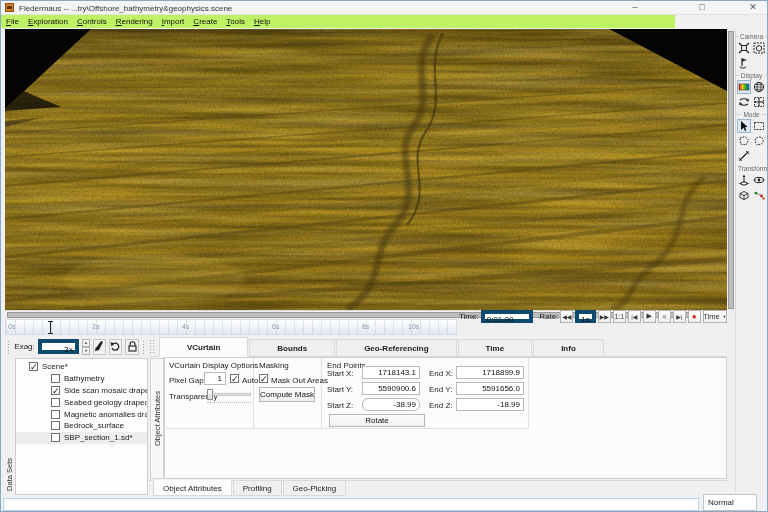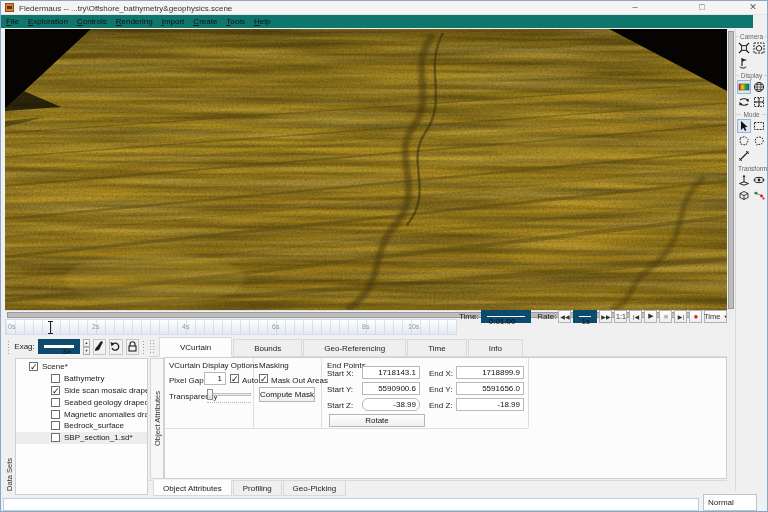--- a/index.html
+++ b/index.html
@@ -7,55 +7,55 @@
   .window{position:relative;width:768px;height:512px;background:#f0f0f0;border:1px solid #8aa8c6;
     font-family:"Liberation Sans",sans-serif;font-size:8px;color:#1a1a1a;overflow:hidden;-webkit-user-select:none;user-select:none;}
   .abs{position:absolute;}
   
   .titlebar{left:0;top:0;width:766px;height:14px;background:#f4f4f4;border-bottom:1px solid #e2e2e2;}
   .title-ico{left:4px;top:2px;width:9px;height:9px;background:#d9822b;border:1px solid #8a4f12;}
   .title-ico i{position:absolute;left:1px;top:2px;width:5px;height:3px;background:#5e3408;}
   .title-text{left:18px;top:3px;color:#333;white-space:nowrap;}
   .winbtn{top:0;width:28px;height:13px;text-align:center;line-height:13px;color:#555;font-size:9px;}
   
-  .menubar{left:0;top:14px;width:752px;height:13px;background:#0f766e;display:flex;align-items:center;padding-left:5px;}
+  .menubar{left:0;top:14px;width:674px;height:13px;background:#bef264;display:flex;align-items:center;padding-left:5px;}
   .menu-item{display:inline-block;padding:0 9px 0 0;color:#111;cursor:default;}
   .menu-item::first-letter{text-decoration:underline;}
   
   .viewport{left:4px;top:28px;width:722px;height:281px;background:#000;overflow:hidden;}
   
   .hscroll{left:4px;top:309px;width:722px;height:8px;background:#f1f1f1;border-top:1px solid #dcdcdc;}
   .hthumb{left:2px;top:1px;width:694px;height:6px;background:#bdbdbd;border:1px solid #9a9a9a;}
   .hend{left:712px;top:0px;width:10px;height:8px;background:#8f8f8f;}
   .vscroll{left:727px;top:28px;width:6px;height:290px;background:#ececec;}
   .vthumb{left:0px;top:2px;width:6px;height:278px;background:#bdbdbd;border:1px solid #9a9a9a;}
   
   .ruler{left:4px;top:318px;width:452px;height:16px;background:linear-gradient(#ffffff,#e2e9f3);
     border:1px solid #d4dce8;background-image:repeating-linear-gradient(90deg,rgba(170,185,205,.35) 0 1px,transparent 1px 9px),linear-gradient(#ffffff,#e2e9f3);}
   .tick{position:absolute;top:3px;color:#8d96a8;font-size:7px;}
   .cursorbeam{position:absolute;left:44px;top:1px;width:1px;height:13px;background:#222;}
   .cursorbeam::before,.cursorbeam::after{content:"";position:absolute;left:-2px;width:5px;height:1px;background:#222;}
   .cursorbeam::before{top:0;} .cursorbeam::after{bottom:0;}
   .timectl{left:458px;top:306px;width:268px;height:18px;display:flex;align-items:center;gap:2px;}
   .lab{color:#222;white-space:nowrap;}
-  .fld{background:#fff;border:6px solid #0c4a6e;height:13px;line-height:11px;padding:0 2px;color:#111;}
+  .fld{background:#fff;border:4px solid #0c4a6e;height:13px;line-height:11px;padding:0 2px;color:#111;}
   .tbtn{height:13px;min-width:13px;background:linear-gradient(#fdfdfd,#eeeeee);border:1px solid #b2b2b2;
     display:flex;align-items:center;justify-content:center;font-size:6px;color:#333;padding:0 1px;}
   .tbtn.dis{color:#b5b5b5;}
   .rec{color:#cc2a2a;font-size:8px;}
   
   .grip{width:5px;height:14px;background-image:radial-gradient(circle,#9a9a9a 34%,transparent 36%);background-size:3px 3px;}
   .exagrow{left:4px;top:335px;width:143px;height:21px;display:flex;align-items:center;gap:3px;padding:0 2px;}
   .spin{width:9px;height:15px;display:flex;flex-direction:column;}
   .spin span{flex:1;border:1px solid #b2b2b2;background:linear-gradient(#fdfdfd,#ececec);font-size:4px;line-height:6px;text-align:center;color:#444;}
   .toolbtn{width:15px;height:16px;background:#f2f2f2;border:1px solid #c6c6c6;display:flex;align-items:center;justify-content:center;}
   
   .tabstrip{left:148px;top:335px;width:578px;height:21px;display:flex;align-items:flex-end;border-bottom:1px solid #d9d9d9;}
   .tab{height:17px;background:#efefef;border:1px solid #d9d9d9;border-bottom:none;margin-right:1px;
-    display:flex;align-items:center;padding:0 20px;color:#222;}
+    display:flex;align-items:center;padding:0 27px;color:#222;font-weight:bold;}
   .tab.active{height:20px;background:#fcfcfc;position:relative;z-index:2;margin-bottom:-1px;border-bottom:1px solid #fcfcfc;}
   .btabstrip{left:148px;top:479px;width:578px;height:17px;display:flex;align-items:flex-start;border-top:1px solid #d9d9d9;}
   .btab{height:15px;background:#efefef;border:1px solid #d9d9d9;border-top:none;margin-right:1px;display:flex;align-items:center;padding:0 9px;color:#222;}
   .btab.active{background:#fcfcfc;height:16px;margin-top:-1px;border-top:1px solid #fcfcfc;z-index:2;}
   
   .treebox{left:14px;top:357px;width:133px;height:137px;background:#fdfdfd;border:1px solid #cfcfcf;overflow:hidden;}
   .vtab-left{left:3px;top:357px;width:11px;height:137px;display:flex;align-items:center;justify-content:flex-end;flex-direction:column;padding-bottom:4px;}
   .vtab-right{left:149px;top:357px;width:14px;height:121px;background:#f7f7f7;border:1px solid #d5d5d5;display:flex;align-items:center;justify-content:center;}
   .vtext{writing-mode:vertical-rl;transform:rotate(180deg);color:#333;font-size:7.5px;white-space:nowrap;}
   .tree-row{display:flex;align-items:center;height:11.8px;}

